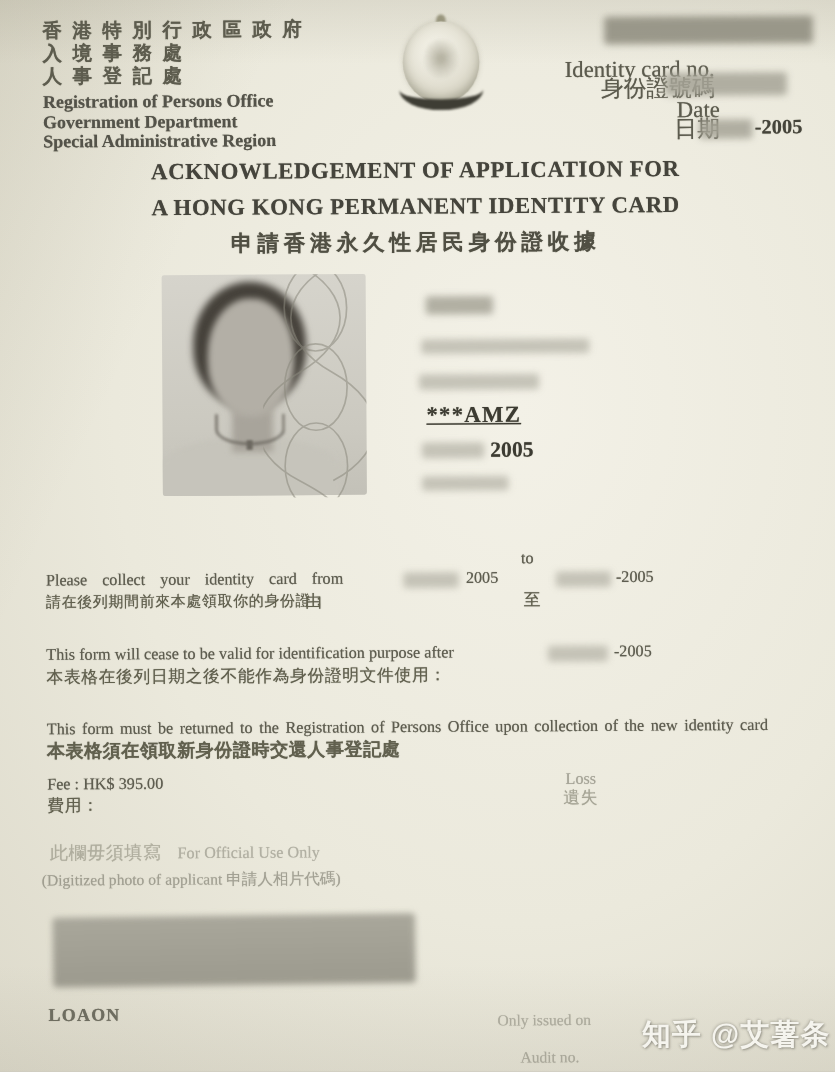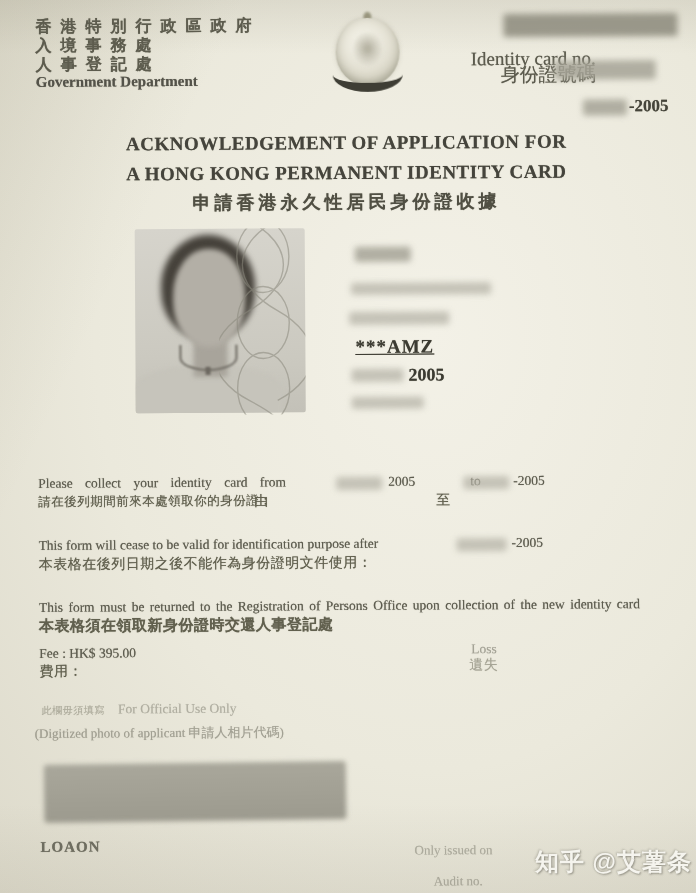--- a/index.html
+++ b/index.html
@@ -112,38 +112,44 @@
 </head>
 <body>
 
 <div class="paper">
   <div class="content">
 
     <div class="abs" style="left:38px; top:15px;">
       <div class="dept-zh">香港特別行政區政府</div>
       <div class="dept-zh">入境事務處</div>
       <div class="dept-zh">人事登記處</div>
+      <div class="dept-en" style="margin-top:4px;">Registration of Persons Office</div>
       <div class="dept-en">Government Department</div>
+      <div class="dept-en">Special Administrative Region</div>
     </div>
 
     <div class="abs seal">
       <div class="finial"></div>
       <div class="orb"></div>
       <div class="crest"></div>
       <div class="ribbon"></div>
     </div>
 
     <div class="redact dark" style="left:506px; top:15px; width:174px; height:23px;"></div>
 
     <div class="abs id-labels" style="left:458px; top:52px; width:140px;">
       <div>Identity card no.</div>
       <div>身份證號碼</div>
     </div>
     <div class="redact" style="left:556px; top:62px; width:102px; height:19px;"></div>
 
+    <div class="abs id-labels" style="left:498px; top:86px; width:104px;">
+      <div>Date</div>
+      <div>日期</div>
+    </div>
     <div class="redact" style="left:585px; top:101px; width:44px; height:16px;"></div>
     <div class="abs year-suffix" style="left:631px; top:98px;">-2005</div>
 
     <div class="abs title-en" style="left:0; top:132px;">ACKNOWLEDGEMENT OF APPLICATION FOR</div>
     <div class="abs title-en" style="left:0; top:162px;">A HONG KONG PERMANENT IDENTITY CARD</div>
     <div class="abs title-zh" style="left:0; top:190px;">申請香港永久性居民身份證收據</div>
 
     <div class="abs photo">
       <div class="shoulders"></div>
       <div class="neck"></div>
@@ -166,42 +172,42 @@
     <div class="redact light" style="left:352px; top:283px; width:140px; height:12px;"></div>
     <div class="redact light" style="left:350px; top:312px; width:100px; height:13px;"></div>
     <div class="abs masked-name" style="left:356px; top:336px;text-decoration:underline;">***AMZ</div>
     <div class="redact light" style="left:352px; top:369px; width:52px; height:13px;"></div>
     <div class="abs masked-year" style="left:409px; top:365px;">2005</div>
     <div class="redact light" style="left:352px; top:397px; width:72px; height:12px;"></div>
 
     <div class="abs para-en" style="left:38px; top:474px; word-spacing:9px;">Please collect your identity card from</div>
     <div class="redact light" style="left:336px; top:477px; width:46px; height:13px;"></div>
     <div class="abs para-en" style="left:388px; top:474px;">2005</div>
-    <div class="abs para-en" style="left:434px; top:474px;margin-left:36px;">to</div>
+    <div class="abs para-en" style="left:434px; top:458px;">to</div>
     <div class="redact light" style="left:463px; top:477px; width:46px; height:13px;"></div>
     <div class="abs para-en" style="left:513px; top:474px;">-2005</div>
     <div class="abs para-zh" style="left:38px; top:492px; font-size:12.5px;">請在後列期間前來本處領取你的身份證：</div>
     <div class="abs para-zh" style="left:254px; top:492px;">由</div>
     <div class="abs para-zh" style="left:436px; top:492px;">至</div>
 
     <div class="abs para-en" style="left:38px; top:536px;">This form will cease to be valid for identification purpose after</div>
     <div class="redact light" style="left:456px; top:539px; width:50px; height:13px;"></div>
     <div class="abs para-en" style="left:511px; top:536px;">-2005</div>
     <div class="abs para-zh" style="left:38px; top:554px;">本表格在後列日期之後不能作為身份證明文件使用：</div>
 
     <div class="abs para-en" style="left:38px; top:598px; word-spacing:2px;">This form must be returned to the Registration of Persons Office upon collection of the new identity card</div>
     <div class="abs para-zh" style="left:38px; top:615px; font-size:15px; font-weight:bold;">本表格須在領取新身份證時交還人事登記處</div>
 
     <div class="abs para-en" style="left:38px; top:644px;">Fee : HK$ 395.00</div>
     <div class="abs para-zh" style="left:38px; top:661px;">費用：</div>
     <div class="abs para-en faint" style="left:470px; top:642px;font-family:Liberation Serif, serif;">Loss</div>
     <div class="abs para-zh faint" style="left:468px; top:657px;">遺失</div>
 
     <div class="abs vfaint" style="left:40px; top:700px; font-size:13.5px; white-space:nowrap;">
-      <span class="para-zh" style="font-size:10px;">此欄毋須填寫</span>
+      <span class="para-zh" style="font-size:15px;">此欄毋須填寫</span>
       <span class="para-en" style="margin-left:10px;">For Official Use Only</span>
     </div>
     <div class="abs para-en faint" style="left:33px; top:723px; font-size:13px;">(Digitized photo of applicant 申請人相片代碼)</div>
 
     <div class="bar-big"></div>
 
     <div class="abs footer-code" style="left:38px; top:837px;">LOAON</div>
     <div class="abs para-en vfaint" style="left:412px; top:843px; font-size:13px;">Only issued on</div>
     <div class="abs para-en vfaint" style="left:431px; top:874px; font-size:13px;">Audit no.</div>
 

